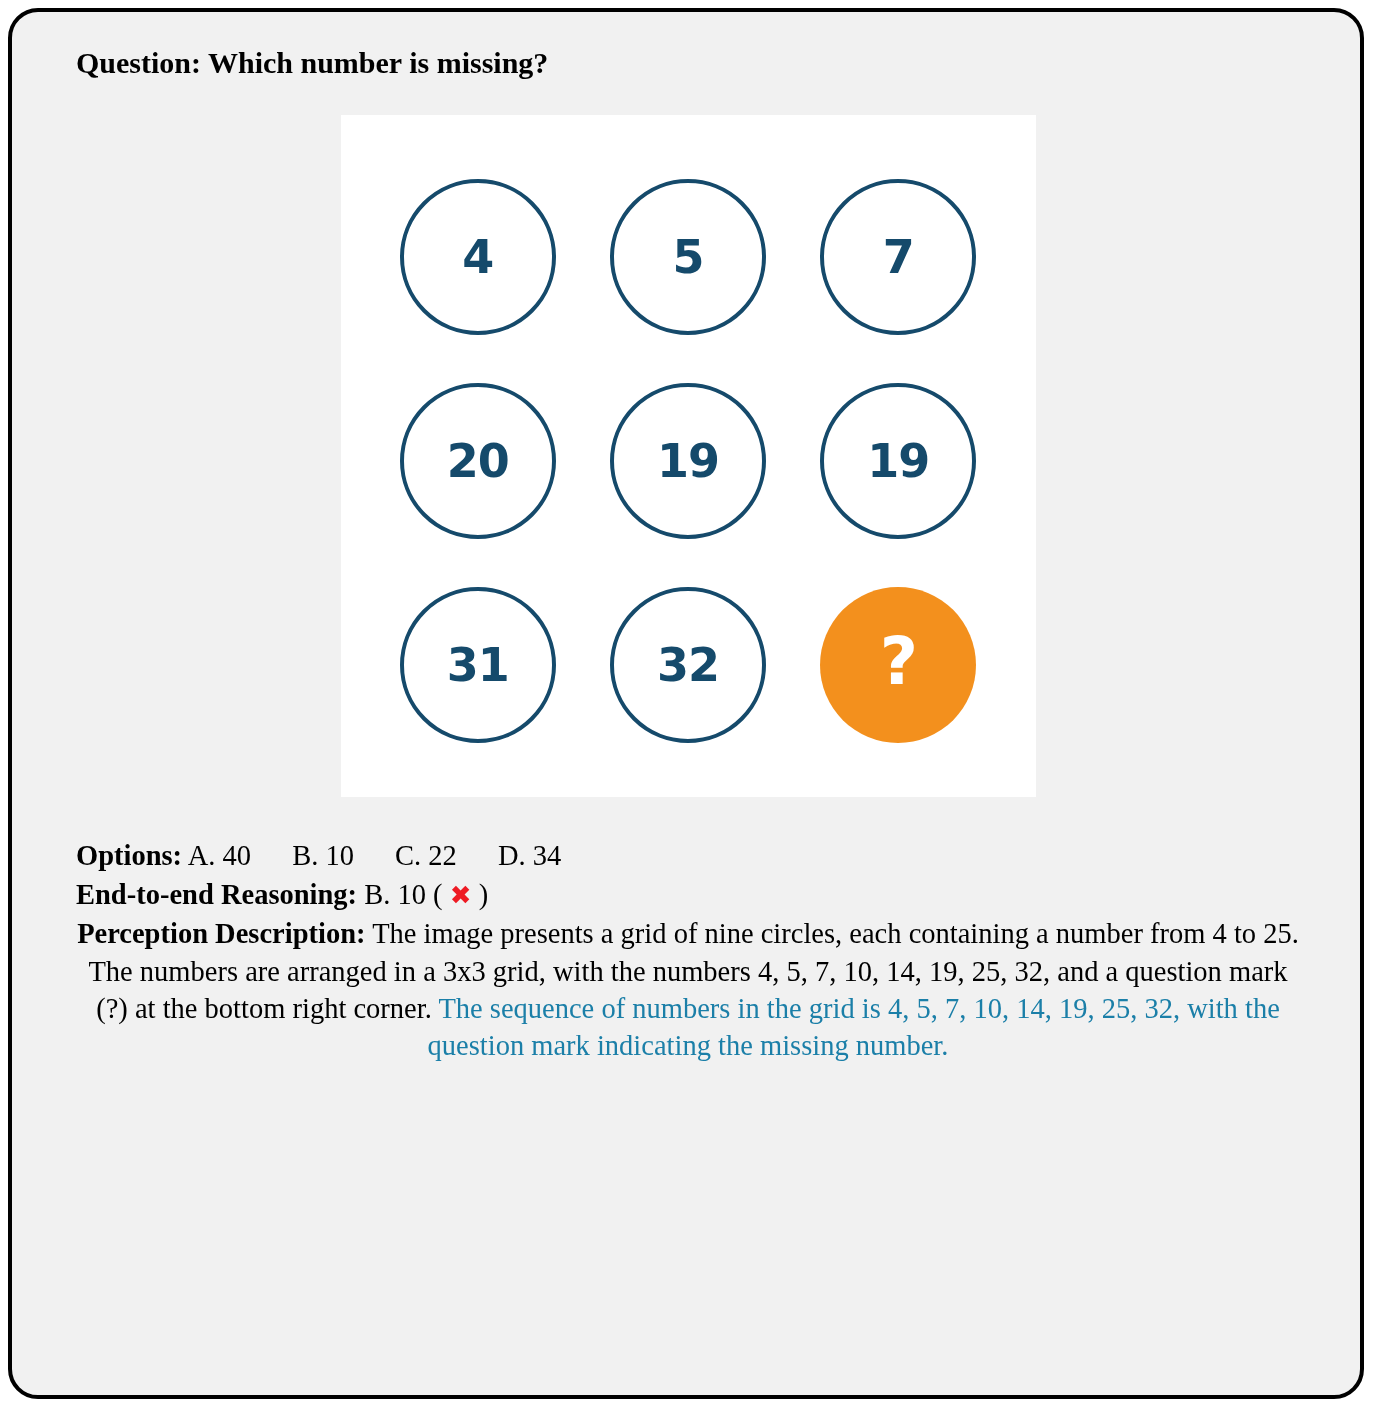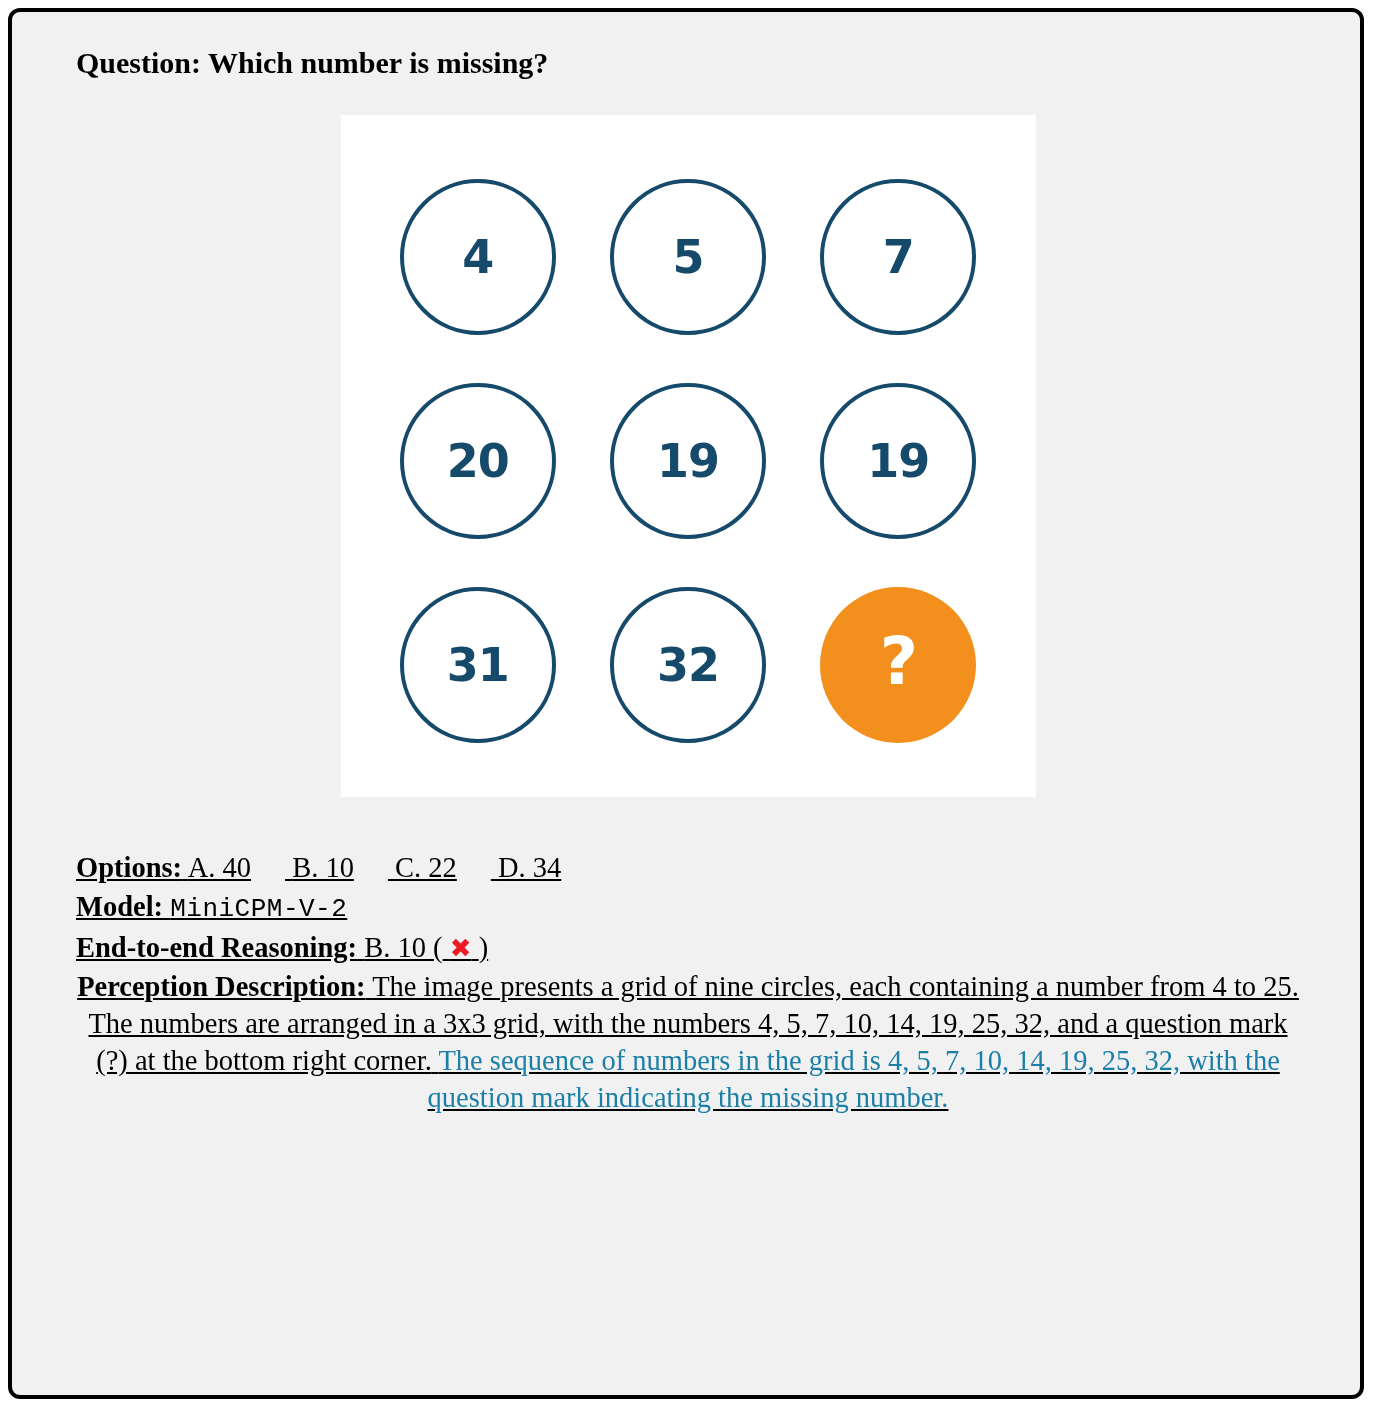--- a/index.html
+++ b/index.html
@@ -16,21 +16,21 @@
 
   .card {
     position: absolute;
     left: 8px;
     top: 8px;
     width: 1356px;
     height: 1391px;
     box-sizing: border-box;
     background: #f1f1f1;
     border: 4px solid #000000;
-    border-radius: 12px;
+    border-radius: 30px;
     overflow: hidden;
   }
 
   .card-inner {
     padding: 30px 60px 20px 64px;
     box-sizing: border-box;
     height: 100%;
   }
 
   
@@ -94,25 +94,24 @@
     font-size: 66px;
     line-height: 1;
   }
   .node.filled .qmark {
     position: relative;
     top: -3px;
   }
 
   
   .meta {
-    margin-top: 52px;
+    margin-top: 40px;
     font-size: 28.5px;
     color: #000000;
     line-height: 1.30;
-    text-decoration: underline;
   }
   .meta .row { margin-bottom: 2px; }
   .bold { font-weight: bold; }
   .mono {
     font-family: "Liberation Mono", monospace;
     font-size: 26px;
     letter-spacing: 0.5px;
   }
   .opt { margin-right: 34px; }
   .opt:last-child { margin-right: 0; }
@@ -190,24 +189,20 @@
 
       <div class="row">
         <span class="bold">Options:</span>
         <span class="opt">A. 40</span>
         <span class="opt">B. 10</span>
         <span class="opt">C. 22</span>
         <span class="opt">D. 34</span>
       </div>
 
 
-      <div class="row">
-        <span class="bold">Model:</span>
-        <span class="mono">MiniCPM-V-2</span>
-      </div>
 
       <div class="row">
         <span class="bold">End-to-end Reasoning:</span>
         <span>B. 10</span>
         <span class="paren">(</span>
         <span class="mark-wrong">✖</span>
         <span class="paren">)</span>
       </div>
 
       <div class="para">

